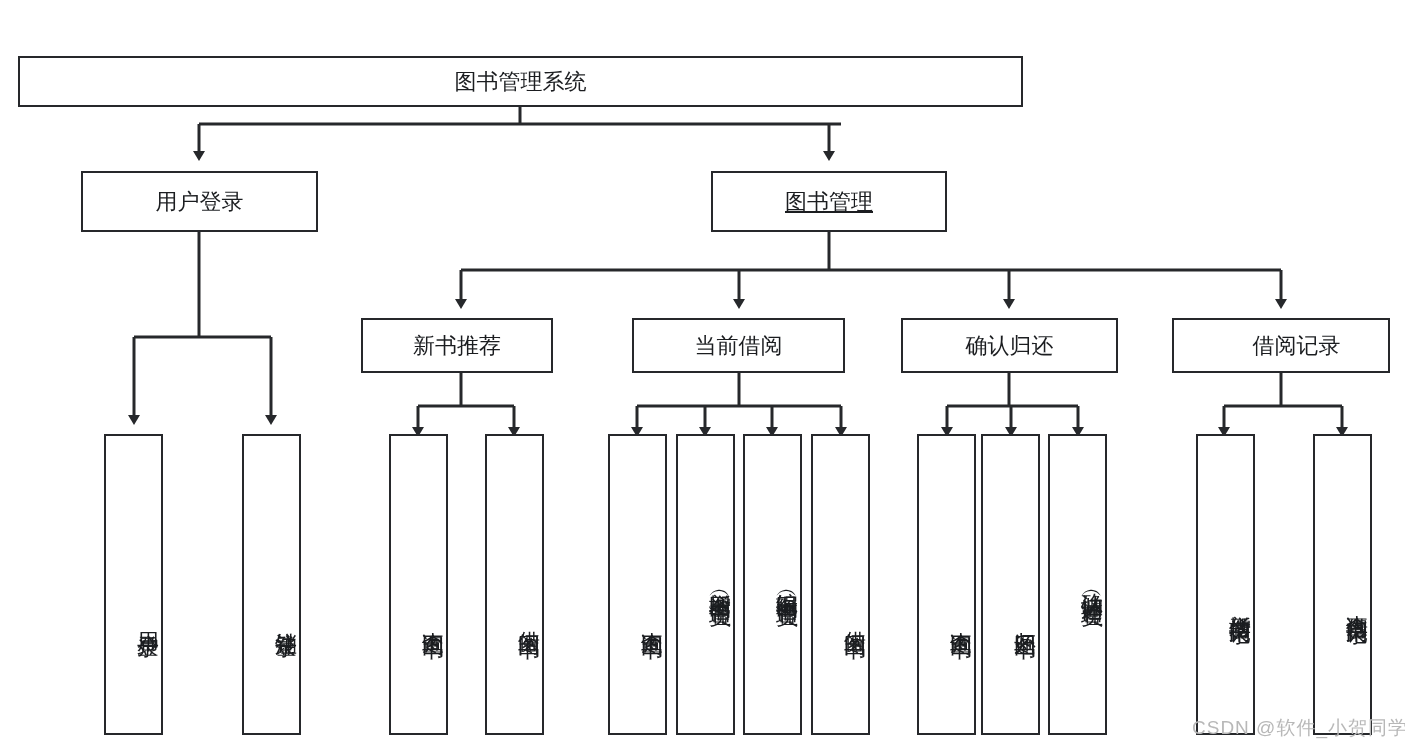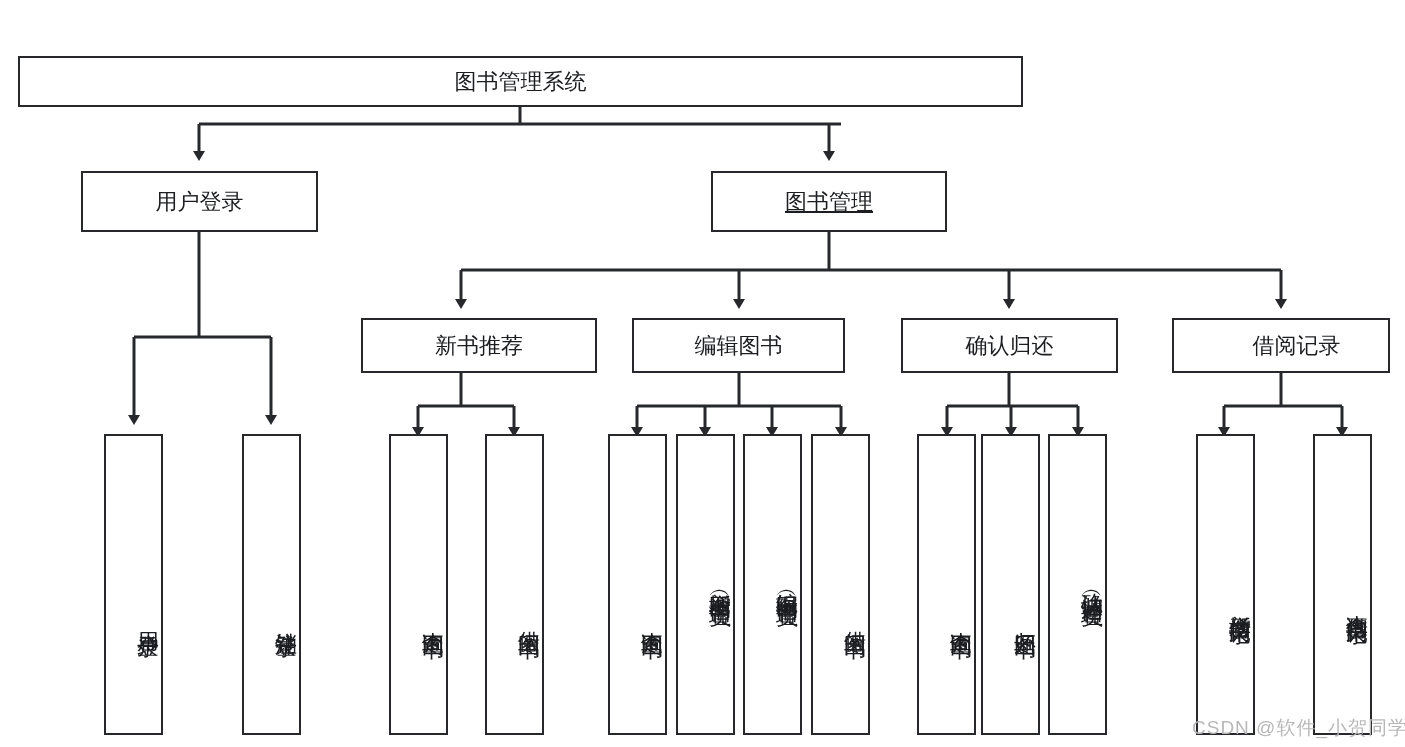--- a/index.html
+++ b/index.html
@@ -117,25 +117,25 @@
     <span>图书管理系统</span>
   </div>
 
   <div class="node h" style="left:81px; top:171px; width:237px; height:61px;">
     <span>用户登录</span>
   </div>
   <div class="node h" style="left:711px; top:171px; width:236px; height:61px;text-decoration:underline;">
     <span>图书管理</span>
   </div>
 
-  <div class="node h" style="left:361px; top:318px; width:236px; height:55px;">
+  <div class="node h" style="left:361px; top:318px; width:192px; height:55px;">
     <span>新书推荐</span>
   </div>
   <div class="node h" style="left:632px; top:318px; width:213px; height:55px;">
-    <span>编辑图书</span>
+    <span>当前借阅</span>
   </div>
   <div class="node h" style="left:901px; top:318px; width:217px; height:55px;">
     <span>确认归还</span>
   </div>
   <div class="node h" style="left:1172px; top:318px; width:218px; height:55px;padding-left:31px;">
     <span>借阅记录</span>
   </div>
 
   <div class="node v" style="left:104px; top:434px; width:59px; height:301px; padding-top:76px;">
     <span>用户登录</span>

